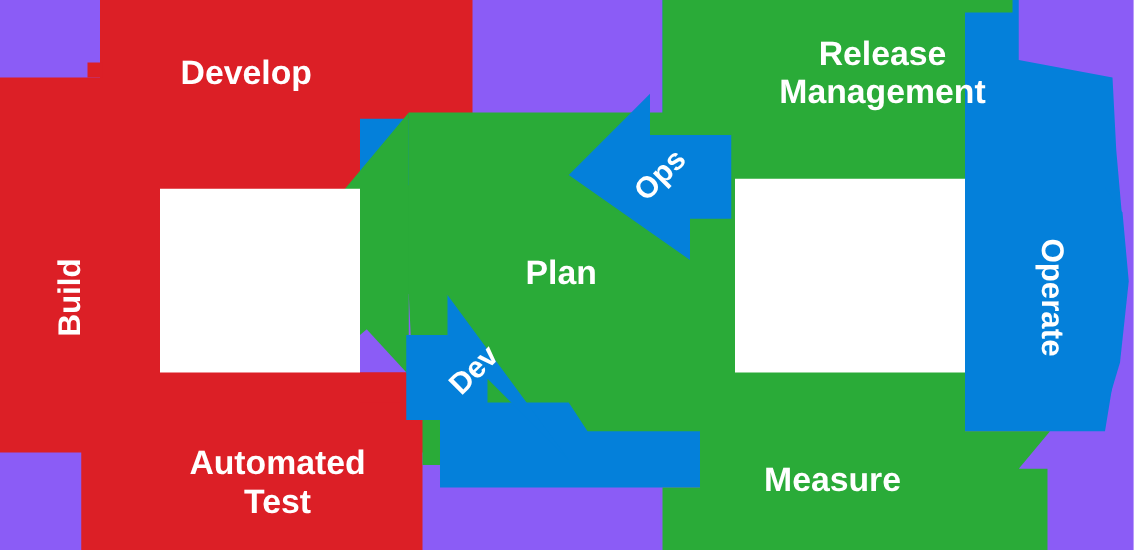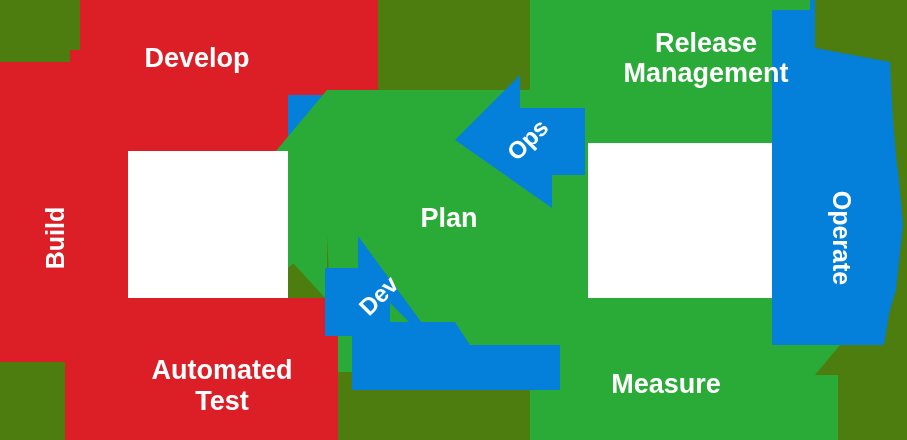--- a/index.html
+++ b/index.html
@@ -4,21 +4,21 @@
 <style>
   html, body {
     margin: 0;
     padding: 0;
     background: #ffffff;
   }
   #diagram-root {
     position: relative;
     width: 907px;
     height: 440px;
-    background: #4d7c0f;
+    background: #8b5cf6;
     overflow: hidden;
     font-family: "Liberation Sans", sans-serif;
   }
   #devops-svg {
     position: absolute;
     left: 0;
     top: 0;
     width: 907px;
     height: 440px;
     display: block;

